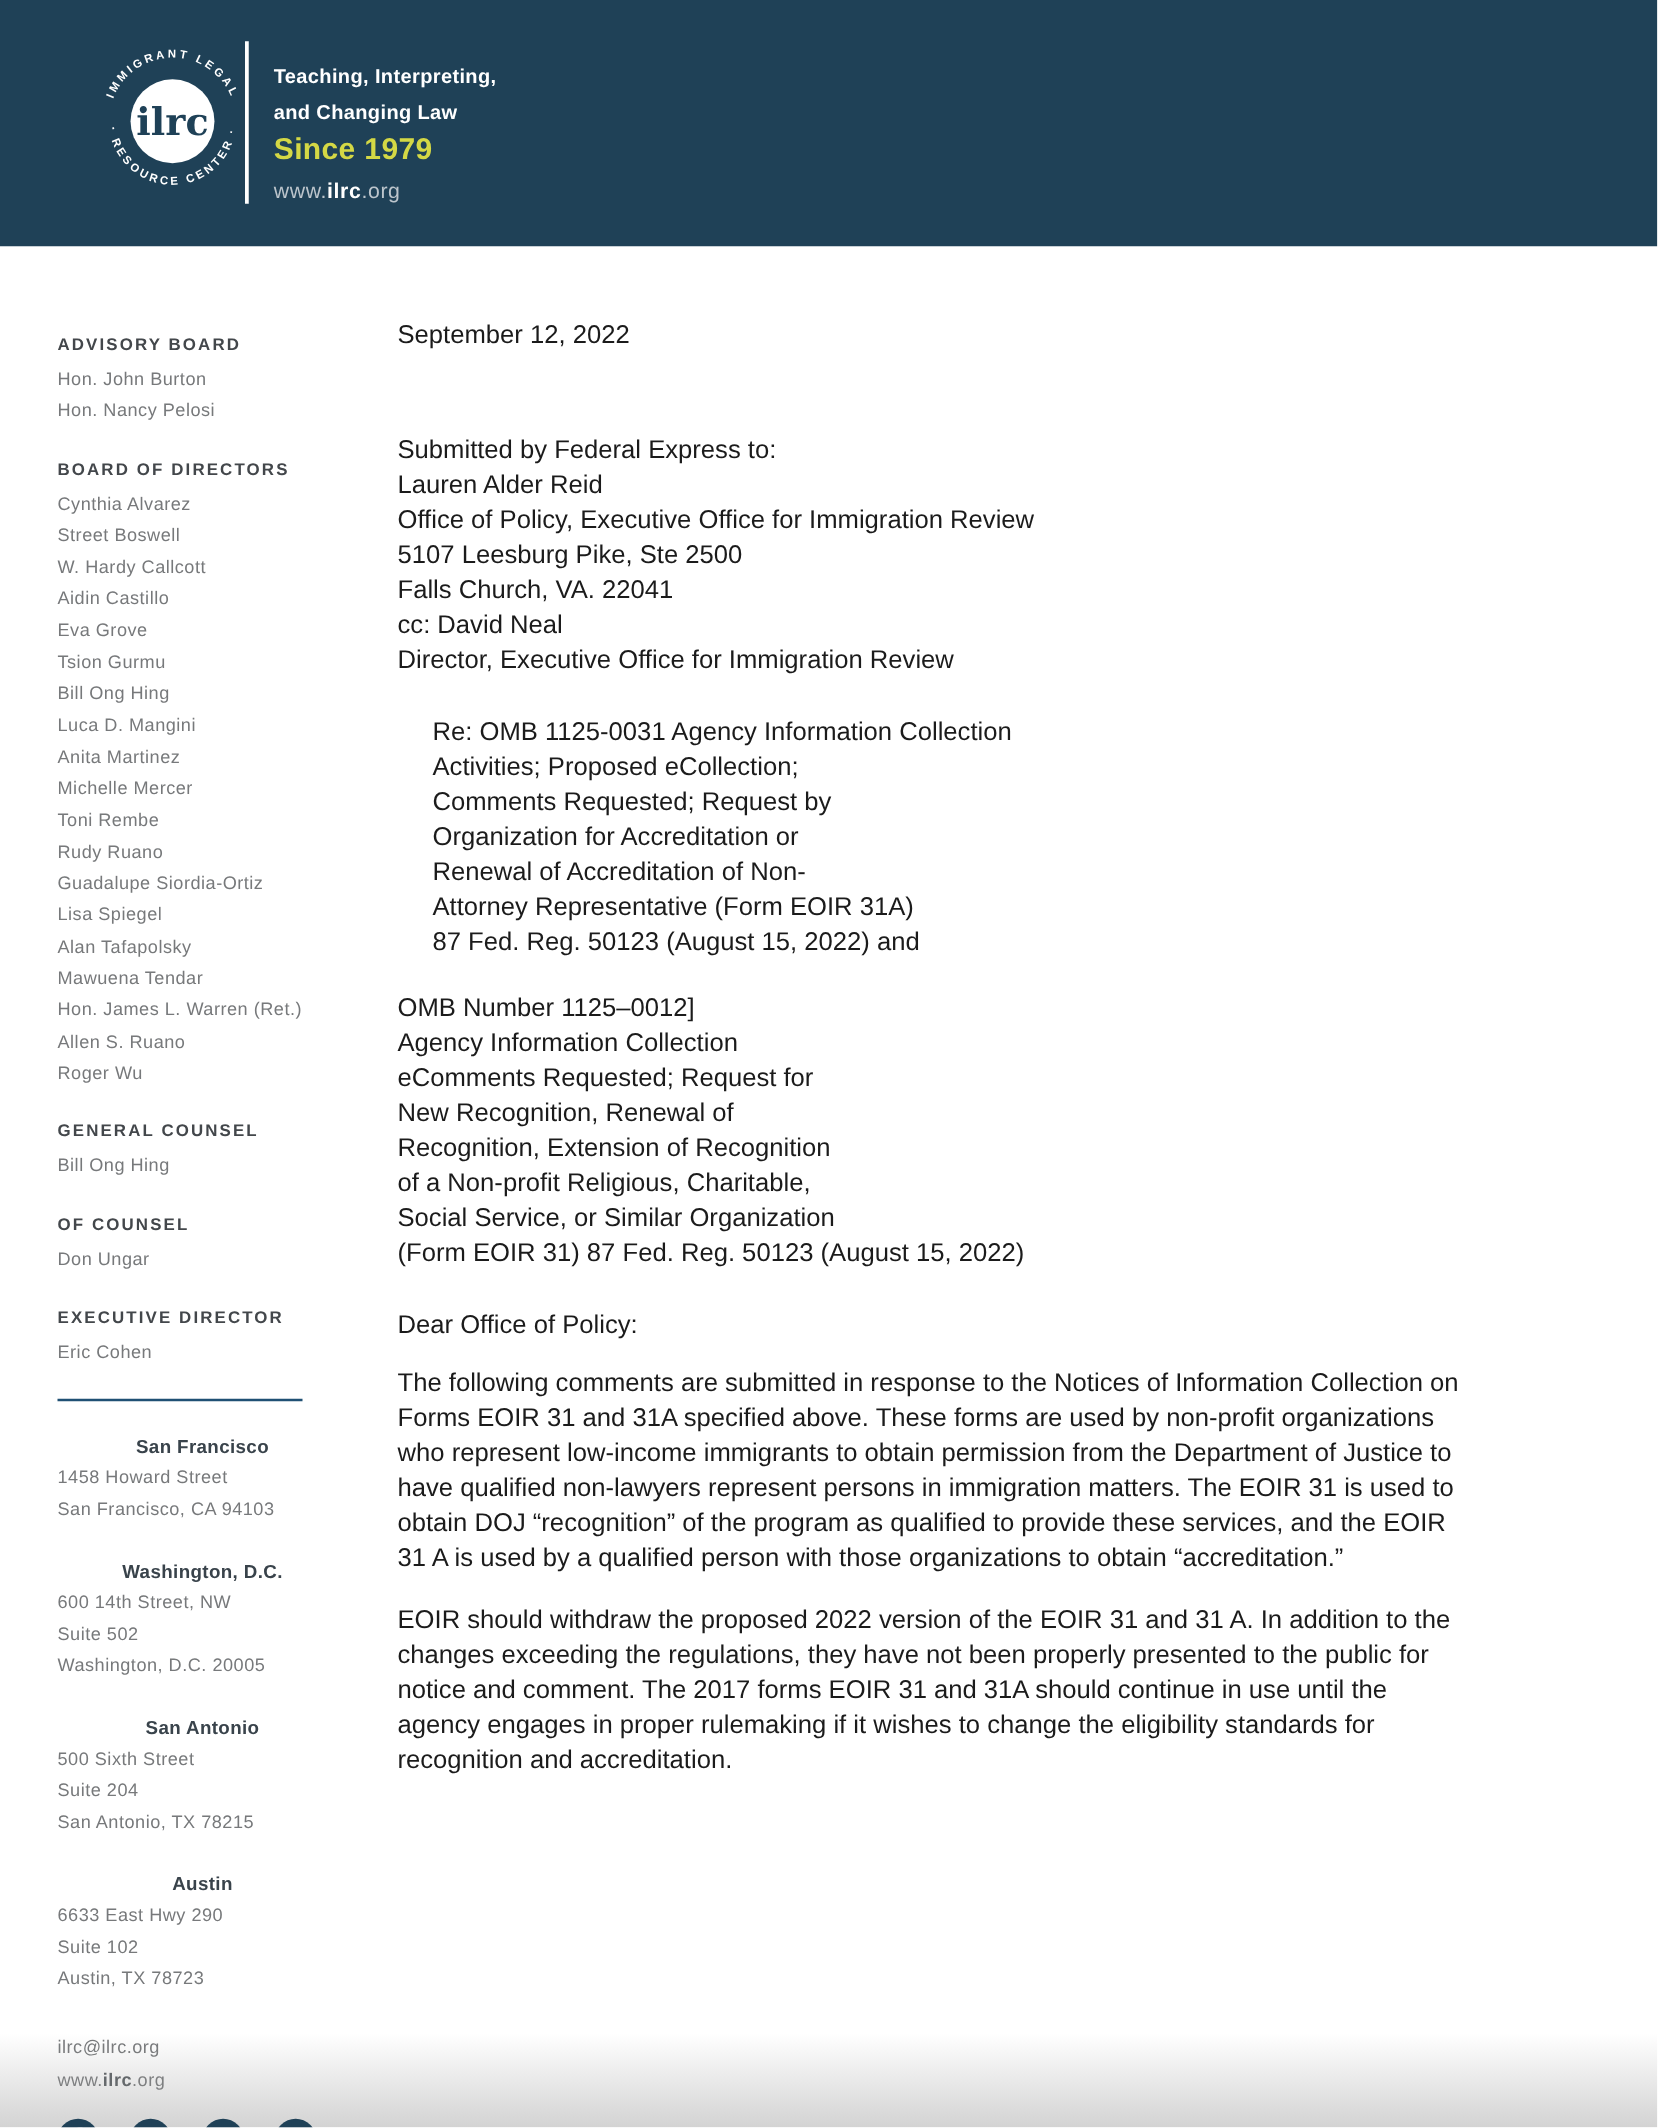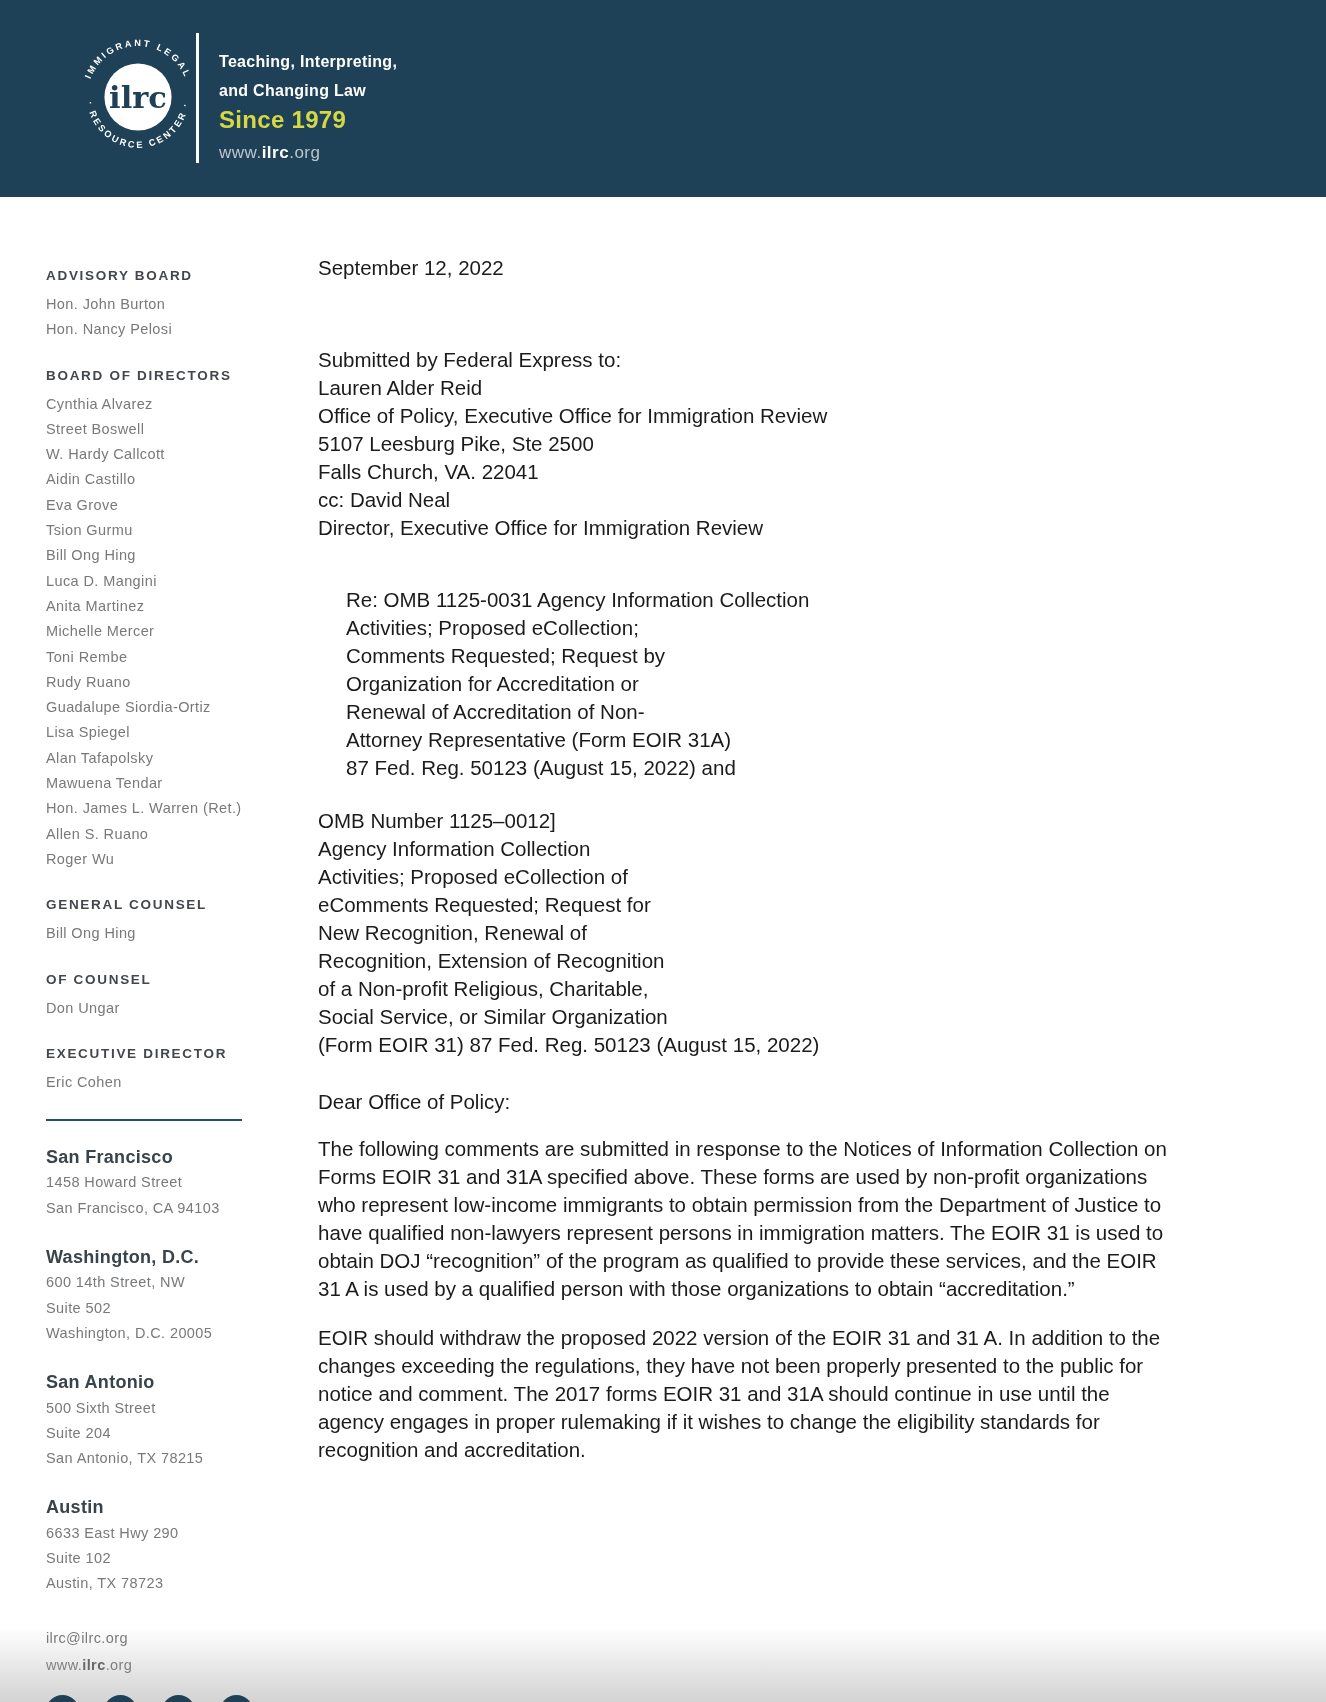--- a/index.html
+++ b/index.html
@@ -21,35 +21,35 @@
   .tagline .tl-url{margin-top:9px; font-size:17px; color:#bcc5cc; letter-spacing:.5px;}
   .tagline .tl-url b{color:#fff;}
 
   
   .sidebar{position:absolute; left:46px; top:267px; width:232px;}
   .sb-section{margin-bottom:24px;}
   .sb-heading{font-size:13.5px; font-weight:bold; letter-spacing:1.7px; color:var(--sidebar-heading); line-height:17px; margin-bottom:8px;}
   .sb-item{font-size:14.5px; line-height:25.3px; color:var(--sidebar-text); letter-spacing:.4px;}
   .sb-divider{width:196px; height:2px; background:var(--divider); margin-top:20px;}
   .office{margin-top:24px;}
-  .office-city{font-size:18px; font-weight:bold; color:var(--city-text); line-height:25.3px; letter-spacing:.3px;}
+  .office-city{font-size:15px; font-weight:bold; color:var(--city-text); line-height:25.3px; letter-spacing:.3px;text-align:center;}
   .office-line{font-size:14.5px; line-height:25.3px; color:var(--sidebar-text); letter-spacing:.4px;}
   .contact{margin-top:28px;}
   .contact-line{font-size:14.5px; line-height:27px; color:var(--sidebar-text); letter-spacing:.4px;}
   .contact-line b{color:#585d61;}
   .social-row{margin-top:16px; display:flex; gap:25px;}
   .social-btn{width:33px; height:33px; border-radius:50%; background:var(--header-bg);
     display:flex; align-items:center; justify-content:center; color:#fff; position:relative; z-index:2;}
   .social-btn .fb-glyph{font-weight:bold; font-size:20px; line-height:1; transform:translateY(-1px);}
 
   
   .letter{position:absolute; left:318px; top:254px; width:852px; color:var(--letter-text);
     font-size:20.5px; line-height:28px;}
   .lt-date{margin-bottom:64px;}
-  .lt-address{margin-bottom:44px;}
+  .lt-address{margin-bottom:30px;}
   .lt-re1{margin-bottom:25px;margin-left:28px;}
   .lt-re2{margin-bottom:29px;}
   .lt-salutation{margin-bottom:19px;}
   .lt-para{margin-bottom:21px;}
   .lt-para:last-child{margin-bottom:0;}
 
   
   .bottom-fade{position:absolute; left:0; bottom:0; width:1326px; height:75px; z-index:1;
     background:linear-gradient(to bottom, rgba(160,160,160,0), rgba(150,150,150,0.42));}
 </style>
@@ -275,21 +275,20 @@
 
         <div>87 Fed. Reg. 50123 (August 15, 2022) and</div>
       </div>
 
     <div class="lt-re2">
 
         <div>OMB Number 1125–0012]</div>
 
         <div>Agency Information Collection</div>
 
-        <div>Activities; Proposed eCollection of</div>
 
         <div>eComments Requested; Request for</div>
 
         <div>New Recognition, Renewal of</div>
 
         <div>Recognition, Extension of Recognition</div>
 
         <div>of a Non-profit Religious, Charitable,</div>
 
         <div>Social Service, or Similar Organization</div>

